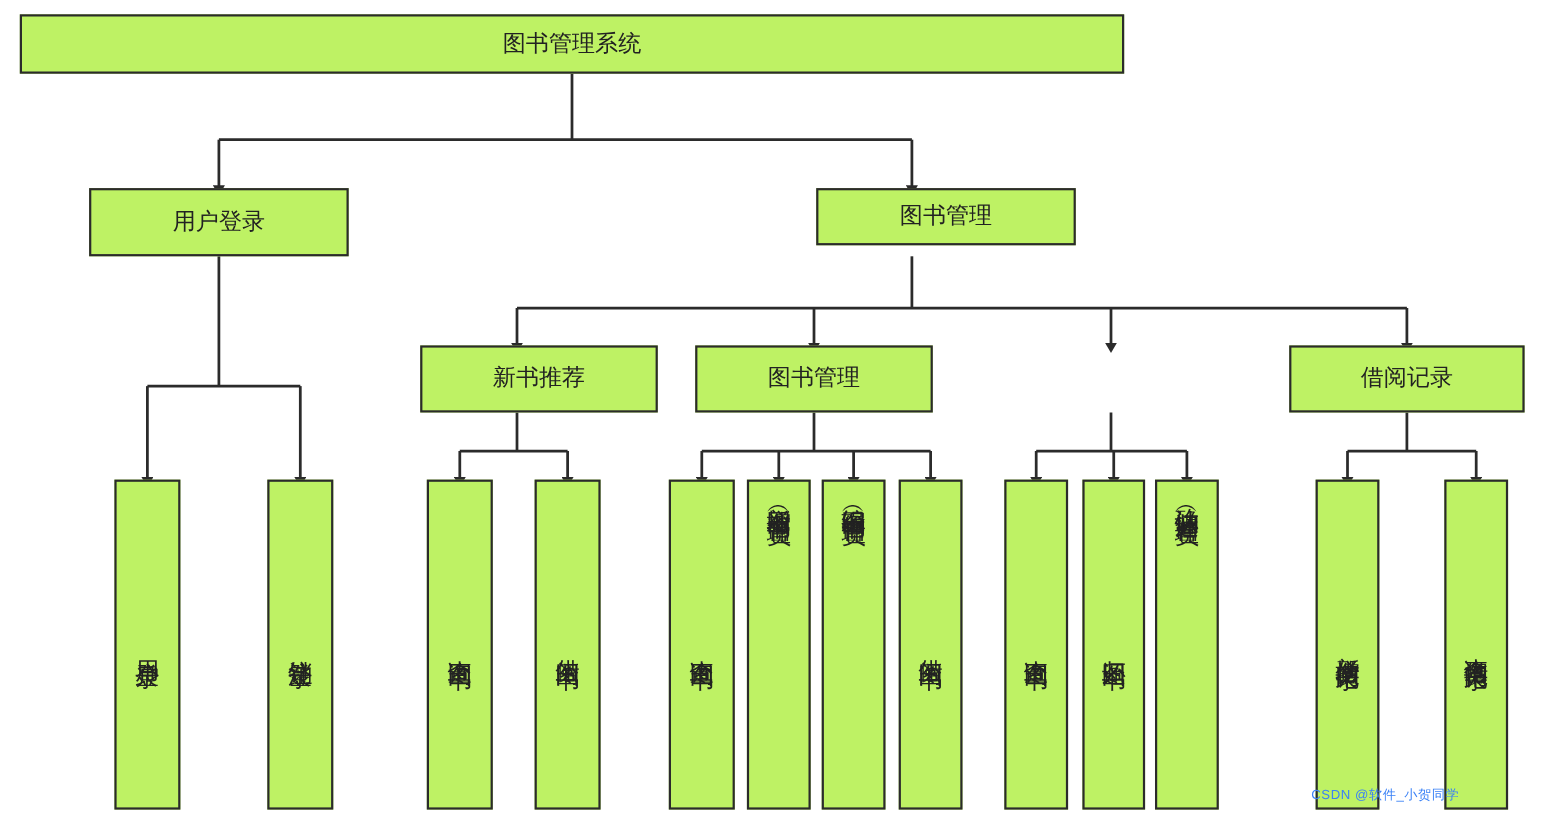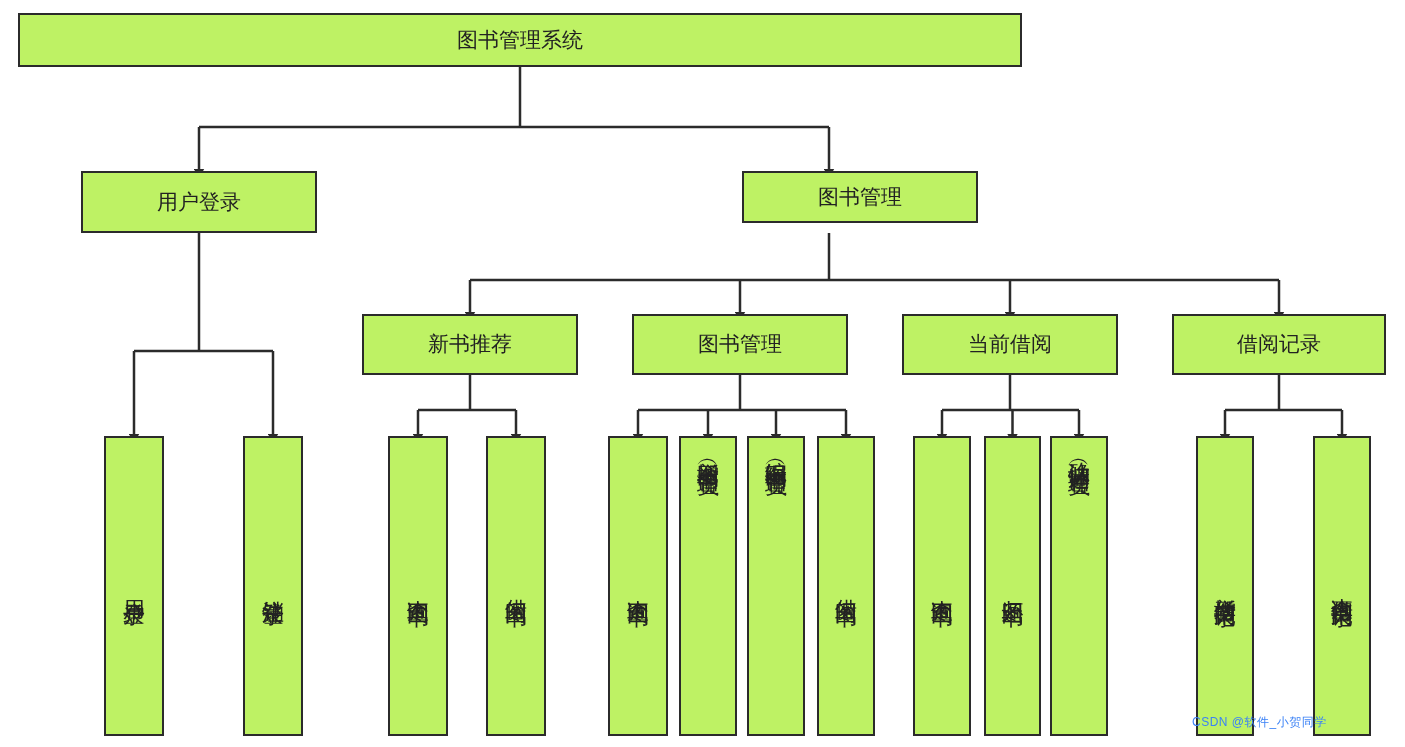--- a/index.html
+++ b/index.html
@@ -122,28 +122,25 @@
     <span class="lbl">图书管理系统</span>
   </div>
 
   <div class="node horiz" style="left: 81px; top: 171px; width: 236px; height: 62px;">
     <span class="lbl">用户登录</span>
   </div>
   <div class="node horiz" style="left: 742px; top: 171px; width: 236px; height: 52px;">
     <span class="lbl">图书管理</span>
   </div>
 
-  <div class="node horiz" style="left: 362px; top: 314px; width: 216px; height: 61px;">
+  <div class="node horiz" style="left: 382px; top: 314px; width: 216px; height: 61px;">
     <span class="lbl">新书推荐</span>
   </div>
   <div class="node horiz" style="left: 632px; top: 314px; width: 216px; height: 61px;">
     <span class="lbl">图书管理</span>
-  </div>
-  <div class="node horiz" style="left: 902px; top: 314px; width: 216px; height: 61px;">
-    <span class="lbl">当前借阅</span>
   </div>
   <div class="node horiz" style="left: 1172px; top: 314px; width: 214px; height: 61px;">
     <span class="lbl">借阅记录</span>
   </div>
 
   <div class="node vert pad-mid" style="left: 104px; top: 436px; width: 60px; height: 300px;">
     <span class="lbl">用户登录</span>
   </div>
   <div class="node vert pad-mid" style="left: 243px; top: 436px; width: 60px; height: 300px;">
     <span class="lbl">注销登录</span>

